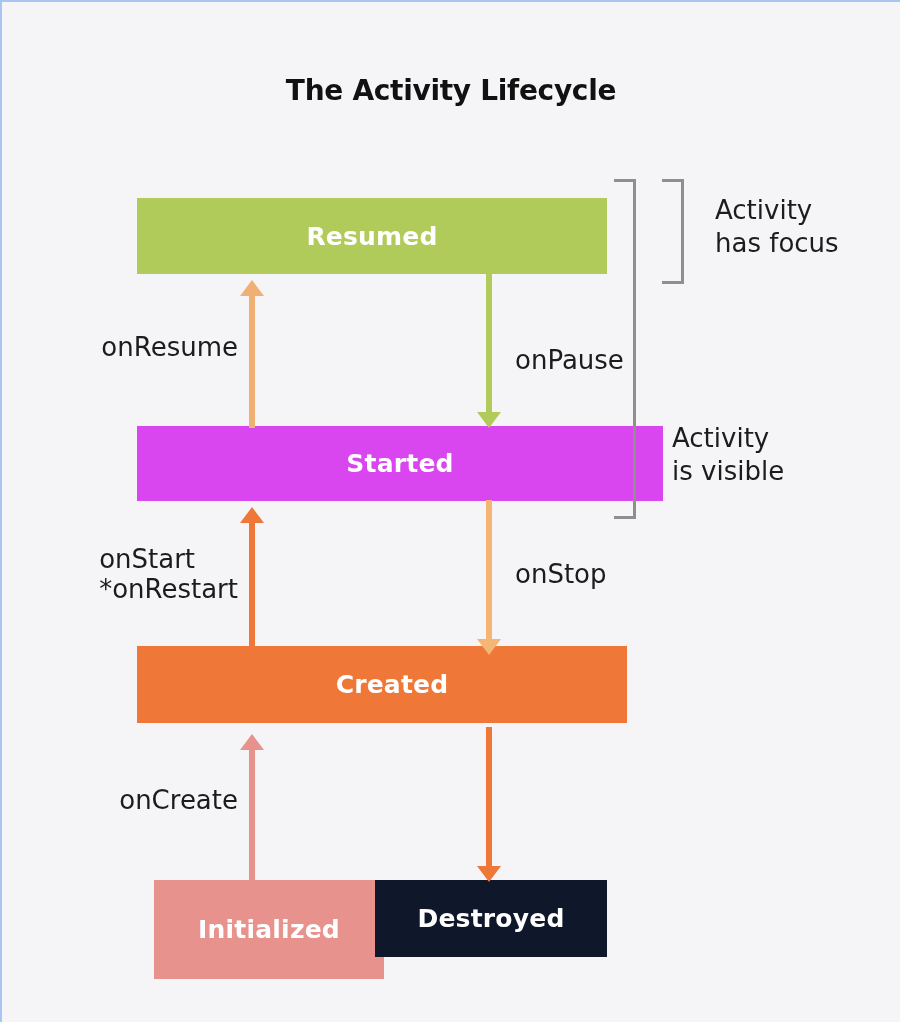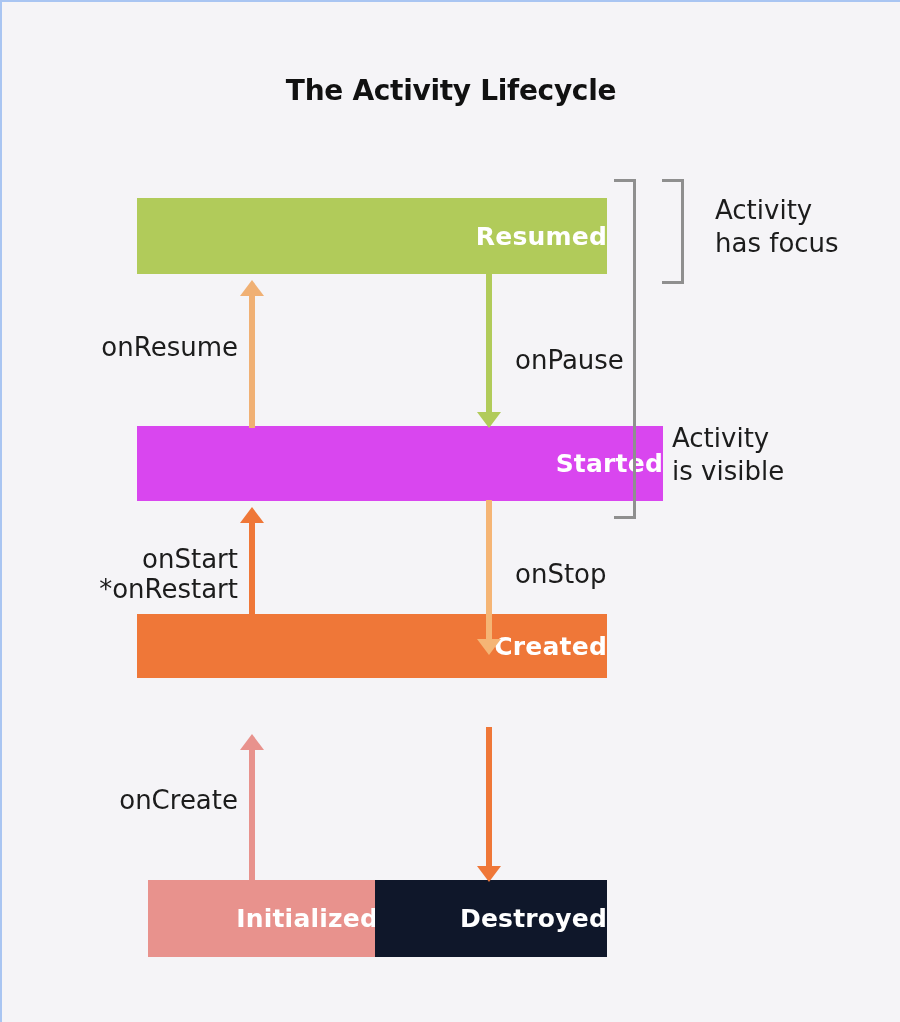--- a/index.html
+++ b/index.html
@@ -20,30 +20,30 @@
   #title{
     position:absolute;left:0;right:0;top:72px;
     text-align:center;
     font-size:28px;
     font-weight:bold;
     color:#111111;
     letter-spacing:-0.3px;
   }
   .state-box{
     position:absolute;
-    display:flex;align-items:center;justify-content:flex-end;
+    display:flex;align-items:center;justify-content:center;
     color:#ffffff;
     font-weight:bold;
     font-size:25px;
     letter-spacing:0.2px;
   }
   #box-resumed{left:135px;top:196px;width:470px;height:76px;background:#b1cb5a;}
   #box-started{left:135px;top:424px;width:526px;height:75px;background:#d946ef;}
-  #box-created{left:135px;top:612px;width:470px;height:64px;background:#ef7738;}
-  #box-initialized{left:146px;top:878px;width:230px;height:77px;background:#e8928d;}
+  #box-created{left:135px;top:644px;width:470px;height:77px;background:#ef7738;padding-left:20px;}
+  #box-initialized{left:152px;top:878px;width:230px;height:99px;background:#e8928d;}
   #box-destroyed{left:373px;top:878px;width:232px;height:77px;background:#0f172a;}
 
   
   .arrow{position:absolute;}
   .arrow .shaft{position:absolute;left:50%;transform:translateX(-50%);width:6px;}
   .arrow .head{position:absolute;left:50%;transform:translateX(-50%);width:0;height:0;}
   .arrow.up .head{top:0;border-left:12px solid transparent;border-right:12px solid transparent;}
   .arrow.down .head{bottom:0;border-left:12px solid transparent;border-right:12px solid transparent;}
   .arrow.up .shaft{top:14px;bottom:0;}
   .arrow.down .shaft{top:0;bottom:14px;}
@@ -75,21 +75,21 @@
   
   .t-label{
     position:absolute;
     font-size:26px;
     color:#1c1c1c;
     line-height:30px;
     white-space:pre-line;
   }
   #lbl-onresume{right:662px;top:330px;text-align:right;}
   #lbl-onpause{left:513px;top:343px;text-align:left;}
-  #lbl-onstart{right:662px;top:542px;text-align:right;}
+  #lbl-onstart{right:662px;top:542px;text-align:left;}
   #lbl-onstop{left:513px;top:557px;text-align:left;}
   #lbl-oncreate{right:662px;top:783px;text-align:right;}
   #lbl-ondestroy{left:513px;top:783px;text-align:left;}
 
   
   .bracket{
     position:absolute;
     border:3px solid #8f8f8f;
     border-left:none;
     box-sizing:border-box;

